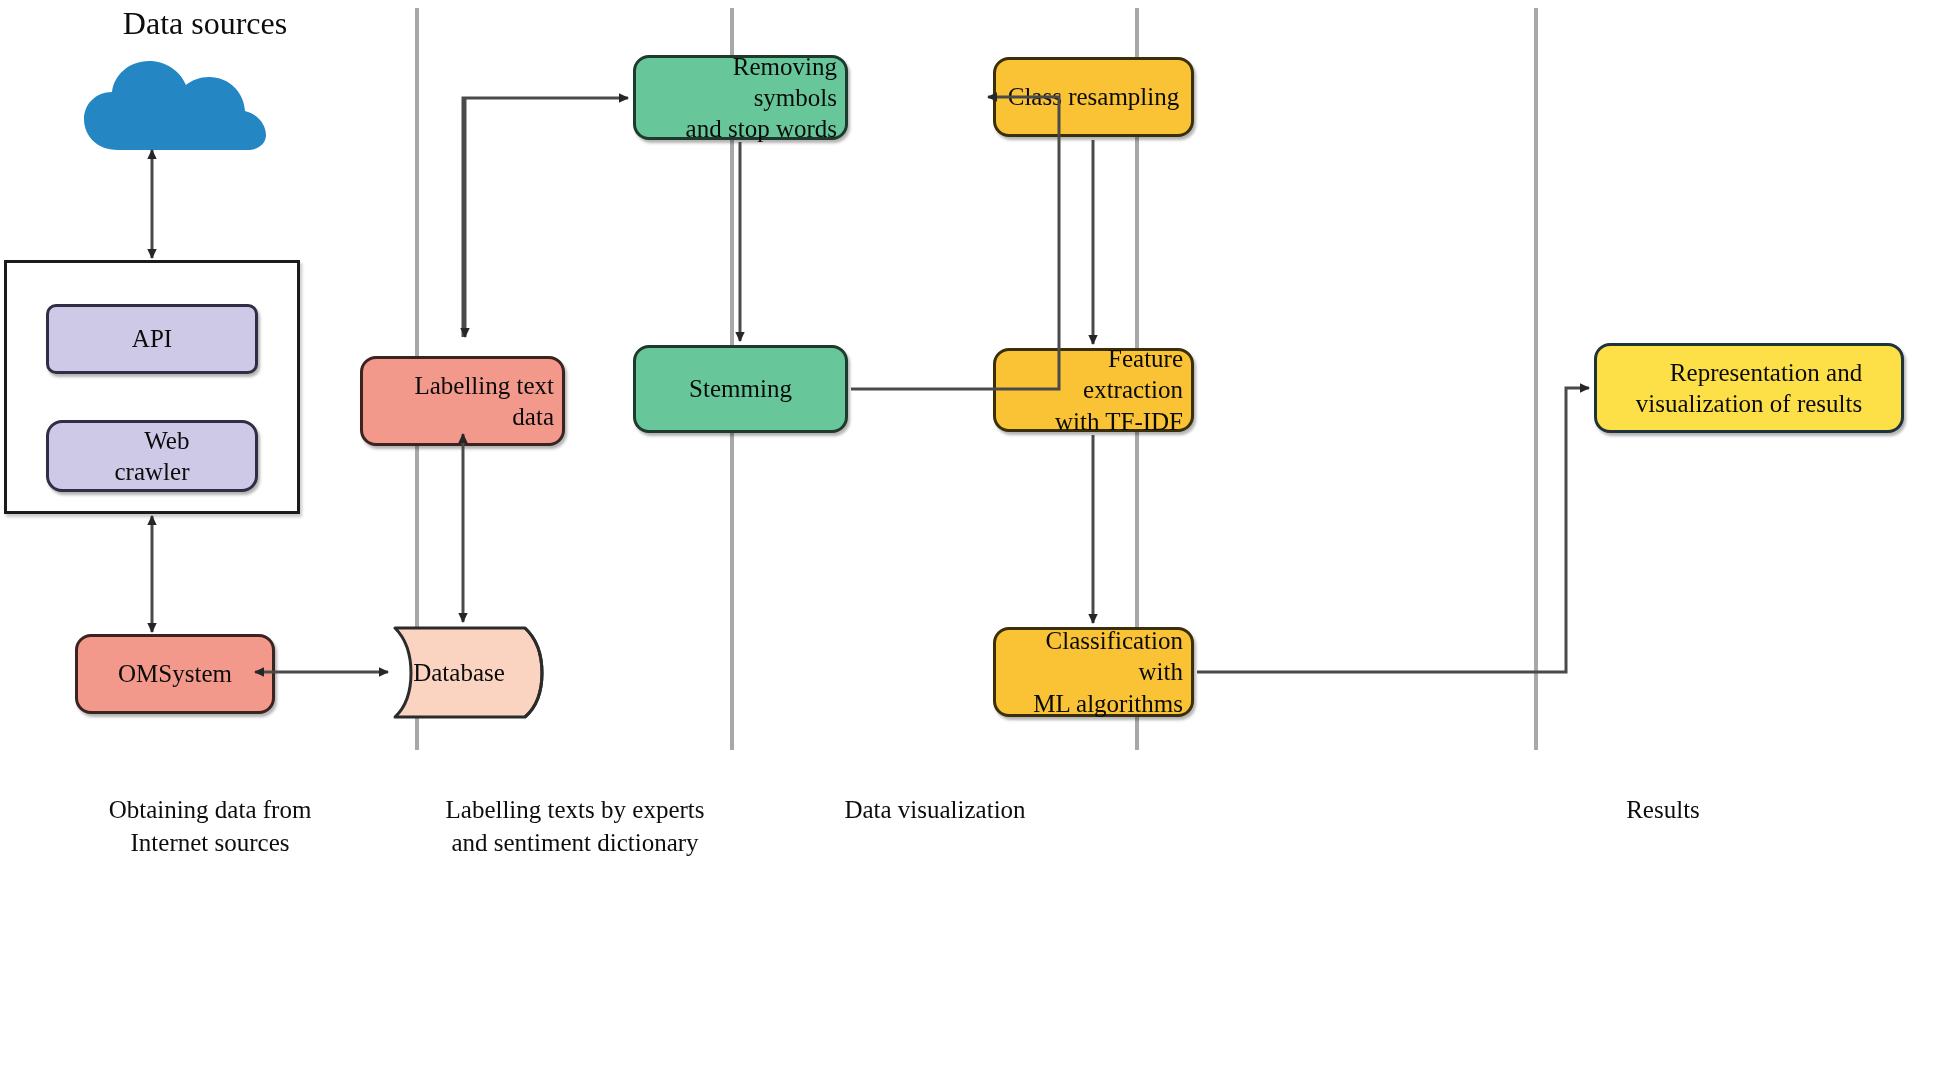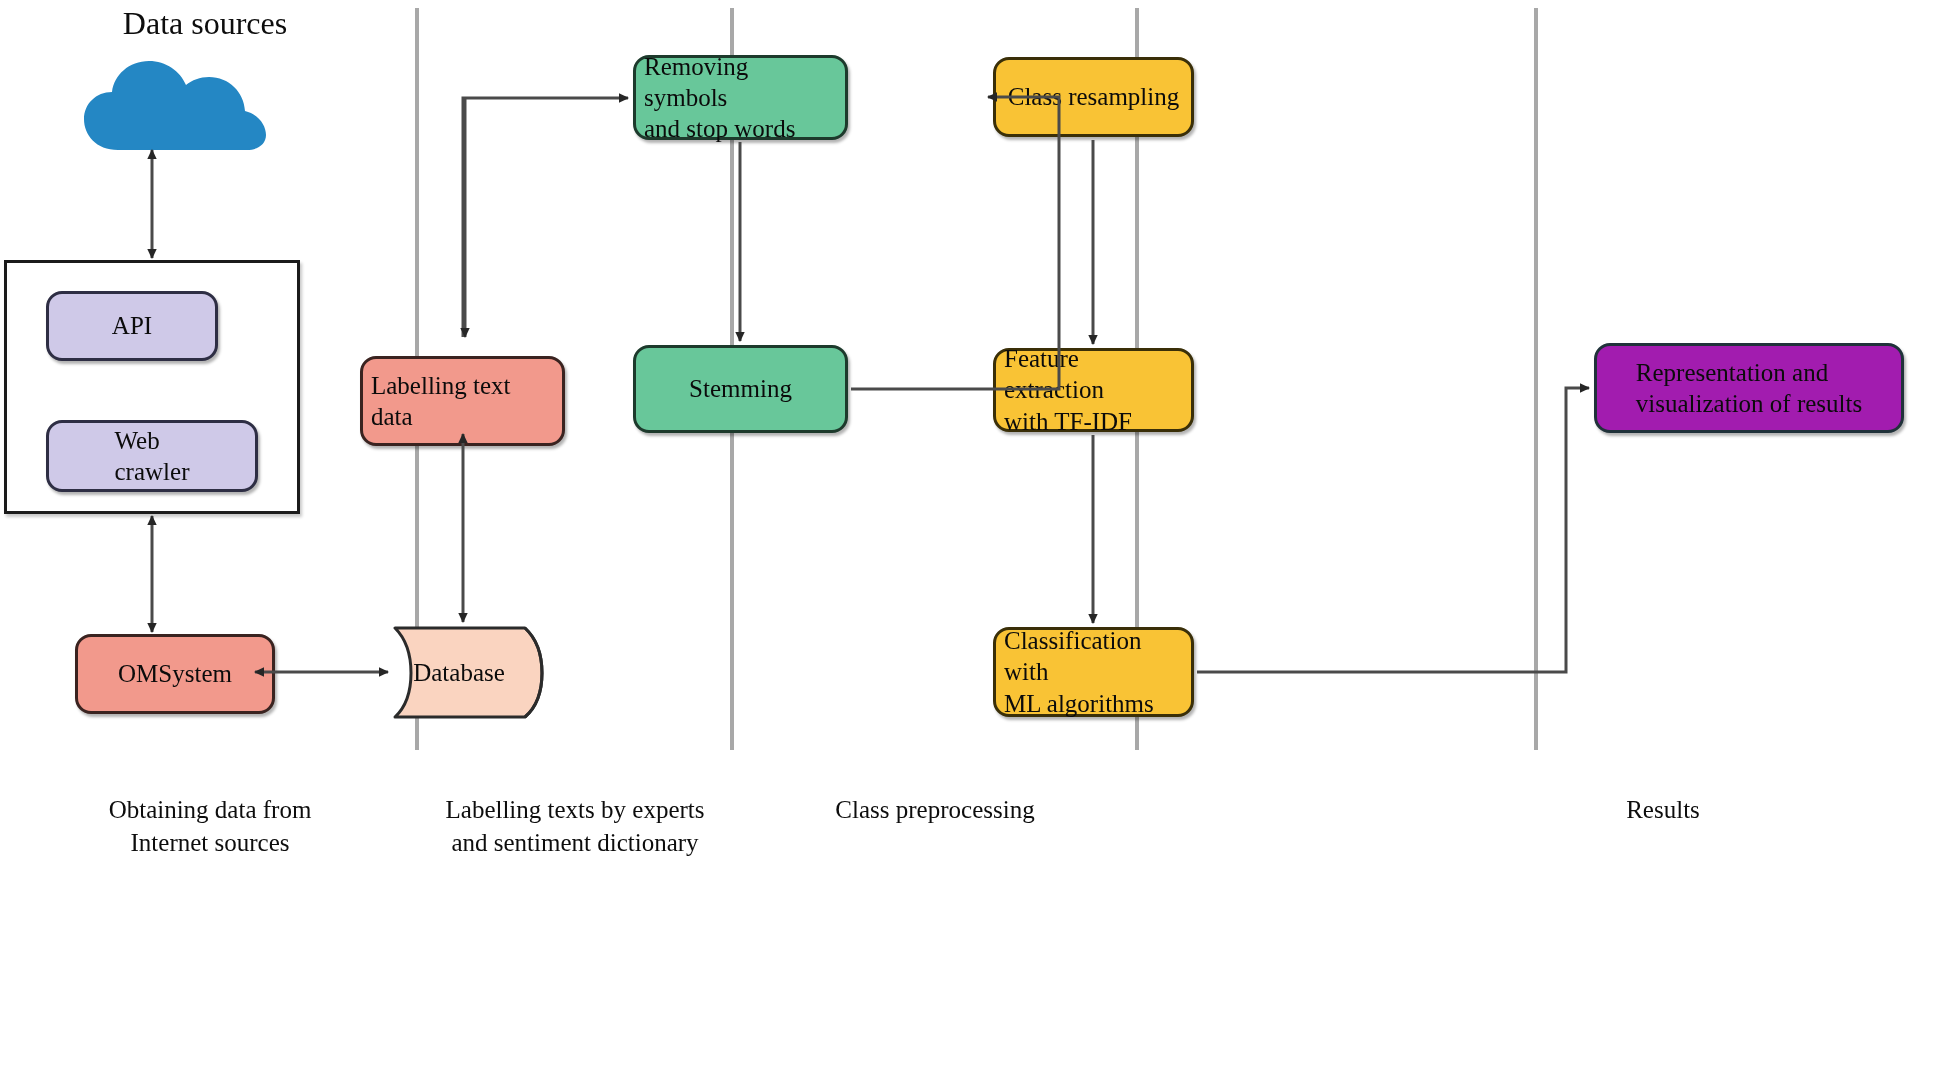--- a/index.html
+++ b/index.html
@@ -34,35 +34,35 @@
     color: #0d0d0d;
     font-family: "Liberation Serif", "DejaVu Serif", serif;
   }
 
   
   .node {
     position: absolute;
     display: flex;
     align-items: center;
     justify-content: center;
-    text-align: left;
+    text-align: right;
     border: 3px solid #000000;
     border-radius: 16px;
     font-size: 25px;
     line-height: 1.25;
     color: #0b0b0b;
     padding: 4px 8px;
     box-shadow: 2px 3px 3px rgba(0,0,0,0.30);
     font-family: "Liberation Serif", "DejaVu Serif", serif;
   }
   .node.purple { background: #cfc9e8; border-color: #2e2e44; }
   .node.red    { background: #f2998c; border-color: #3a2320; }
   .node.green  { background: #68c79a; border-color: #1d3a2c; }
   .node.yellow { background: #f9c335; border-color: #3a2f08; }
-  .node.blue   { background: #a21caf; border-color: #20323a; }
+  .node.blue   { background: #fde047; border-color: #20323a; }
 
   
   .group-rect {
     position: absolute;
     border: 3px solid #1b1b1b;
     background: transparent;
     box-shadow: 2px 3px 3px rgba(0,0,0,0.22);
   }
 
   
@@ -108,21 +108,21 @@
                C86,6 100,16 106,30
                C112,25 120,22 129,22
                C149,22 164,37 165,56
                C178,59 186,70 186,80
                C186,89 178,95 167,95 Z" fill="#2487c4"></path>
     </svg>
   </div>
 
   <div class="group-rect" style="left:4px; top:260px; width:296px; height:254px;"></div>
 
-  <div class="node purple" style="left:46px; top:291px; width:172px; height:70px; white-space:pre-line;">API</div>
+  <div class="node purple" style="left:46px; top:304px; width:212px; height:70px; white-space:pre-line;border-radius:10px;">API</div>
 
   <div class="node purple" style="left:46px; top:420px; width:212px; height:72px; white-space:pre-line;">Web
 crawler</div>
 
   <div class="node red" style="left:51px; top:634px; width:200px; height:80px; white-space:pre-line;margin-left:24px;">OMSystem</div>
 
   <div class="node red" style="left:360px; top:356px; width:205px; height:90px; white-space:pre-line;">Labelling text data</div>
 
   <div class="db-wrap" style="left:392px; top:625px; width:160px; height:95px;">
     <svg width="160" height="95" viewBox="0 0 160 95">
@@ -183,18 +183,18 @@
       <path d="M1197,672 L1566,672 L1566,388 L1589,388" marker-end="url(#arrHead)"></path>
     </g>
   </svg>
 
   <div class="stage-caption" style="left:20px; top:793px; width:380px; white-space:pre-line;">Obtaining data from
 Internet sources</div>
 
   <div class="stage-caption" style="left:420px; top:793px; width:310px; white-space:pre-line;">Labelling texts by experts
 and sentiment dictionary</div>
 
-  <div class="stage-caption" style="left:740px; top:793px; width:390px; white-space:pre-line;">Class preprocessing</div>
+  <div class="stage-caption" style="left:740px; top:793px; width:390px; white-space:pre-line;">Data visualization</div>
 
 
   <div class="stage-caption" style="left:1468px; top:793px; width:390px; white-space:pre-line;">Results</div>
 
 </div>
 
 </body></html>

